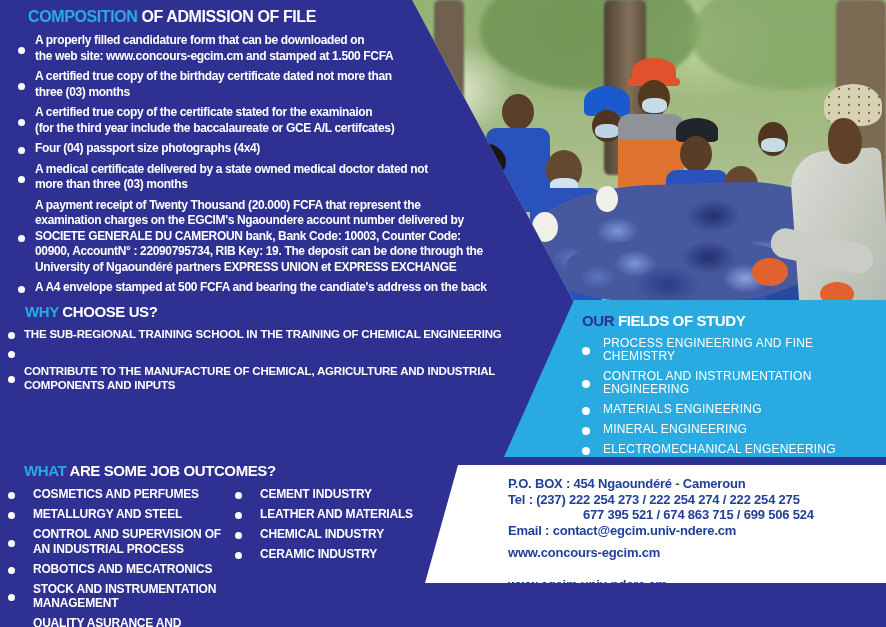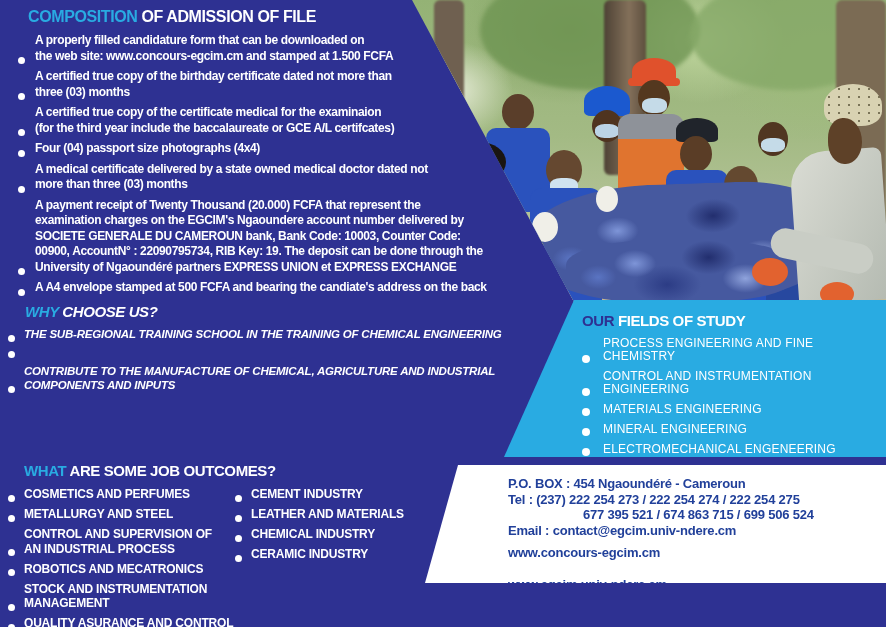--- a/index.html
+++ b/index.html
@@ -6,49 +6,49 @@
   .canvas{position:relative;width:886px;height:627px;overflow:hidden;
           background:#2e3192;font-family:"Liberation Sans",sans-serif;}
   .abs{position:absolute;}
 
   
   .sec-title{font-weight:bold;font-size:16px;letter-spacing:-0.4px;color:#ffffff;white-space:nowrap;}
   .sec-title .hl{color:#29abe2;}
   .sec-title .hl-navy{color:#2e3192;}
 
   
-  .item{display:flex;align-items:flex-end;color:#ffffff;font-weight:bold;}
+  .item{display:flex;align-items:center;color:#ffffff;font-weight:bold;}
   .dot{flex:none;width:7px;height:7px;border-radius:50%;background:#ffffff;margin-top:4px;}
   .txt{white-space:pre-line;}
 
   
   .admission{left:18px;top:8px;width:556px;}
   .admission .sec-title{margin-left:10px;margin-bottom:7px;}
   .admission .item{font-size:12px;line-height:15.5px;letter-spacing:-0.35px;margin-bottom:5px;gap:10px;}
 
   
-  .why{left:8px;top:303px;width:545px;font-style:italic;}
+  .why{left:8px;top:303px;width:545px;}
   .why .sec-title{margin-left:17px;margin-bottom:7px;font-size:15px;}
   .why .item{font-size:11.5px;line-height:14.5px;letter-spacing:-0.2px;margin-bottom:6px;gap:9px;}
   .why .dot{margin-top:3px;}
 
   
   .fields-panel{left:470px;top:300px;width:416px;height:157px;background:#29abe2;
     clip-path:polygon(104px 0,416px 0,416px 157px,34px 157px);}
   .fields-content{position:absolute;left:112px;top:12px;width:300px;}
   .fields-content .sec-title{font-size:15px;margin-bottom:8px;}
   .fields-content .item{font-weight:normal;font-size:12px;line-height:13px;letter-spacing:0.2px;margin-bottom:7px;gap:13px;}
   .fields-content .dot{width:8px;height:8px;margin-top:2px;}
 
   
   .jobs{left:8px;top:462px;width:430px;}
   .jobs .sec-title{margin-left:16px;margin-bottom:8px;font-size:15px;}
   .jobs-cols{display:flex;}
   .jobs-col-left{width:227px;}
-  .jobs .item{font-size:12px;line-height:14.5px;letter-spacing:-0.2px;margin-bottom:5.5px;gap:9px;}
+  .jobs .item{font-size:12px;line-height:14.5px;letter-spacing:-0.2px;margin-bottom:5.5px;gap:18px;}
   .jobs .dot{margin-top:3px;}
 
   
   .contact-panel{left:420px;top:465px;width:466px;height:118px;background:#ffffff;
     clip-path:polygon(38px 0,466px 0,466px 118px,5px 118px);}
   .contact-content{position:absolute;left:88px;top:11px;width:372px;
     color:#21409a;font-weight:bold;font-size:13px;line-height:15.5px;letter-spacing:-0.2px;}
   .tel2{margin-left:75px;}
   .site1{margin-top:7px;}
   .site2{margin-top:16px;}
@@ -136,21 +136,21 @@
         <span class="txt">A properly filled candidature form that can be downloaded on
 the web site: www.concours-egcim.cm and stamped at 1.500 FCFA</span>
       </div>
     <div class="item">
         <span class="dot"></span>
         <span class="txt">A certified true copy of the birthday certificate dated not more than
 three (03) months</span>
       </div>
     <div class="item">
         <span class="dot"></span>
-        <span class="txt">A certified true copy of the certificate medical for the examinaion
+        <span class="txt">A certified true copy of the certificate stated for the examinaion
 (for the third year include the baccalaureate or GCE A/L certifcates)</span>
       </div>
     <div class="item">
         <span class="dot"></span>
         <span class="txt">Four (04) passport size photographs (4x4)</span>
       </div>
     <div class="item">
         <span class="dot"></span>
         <span class="txt">A medical certificate delivered by a state owned medical doctor dated not
 more than three (03) months</span>

